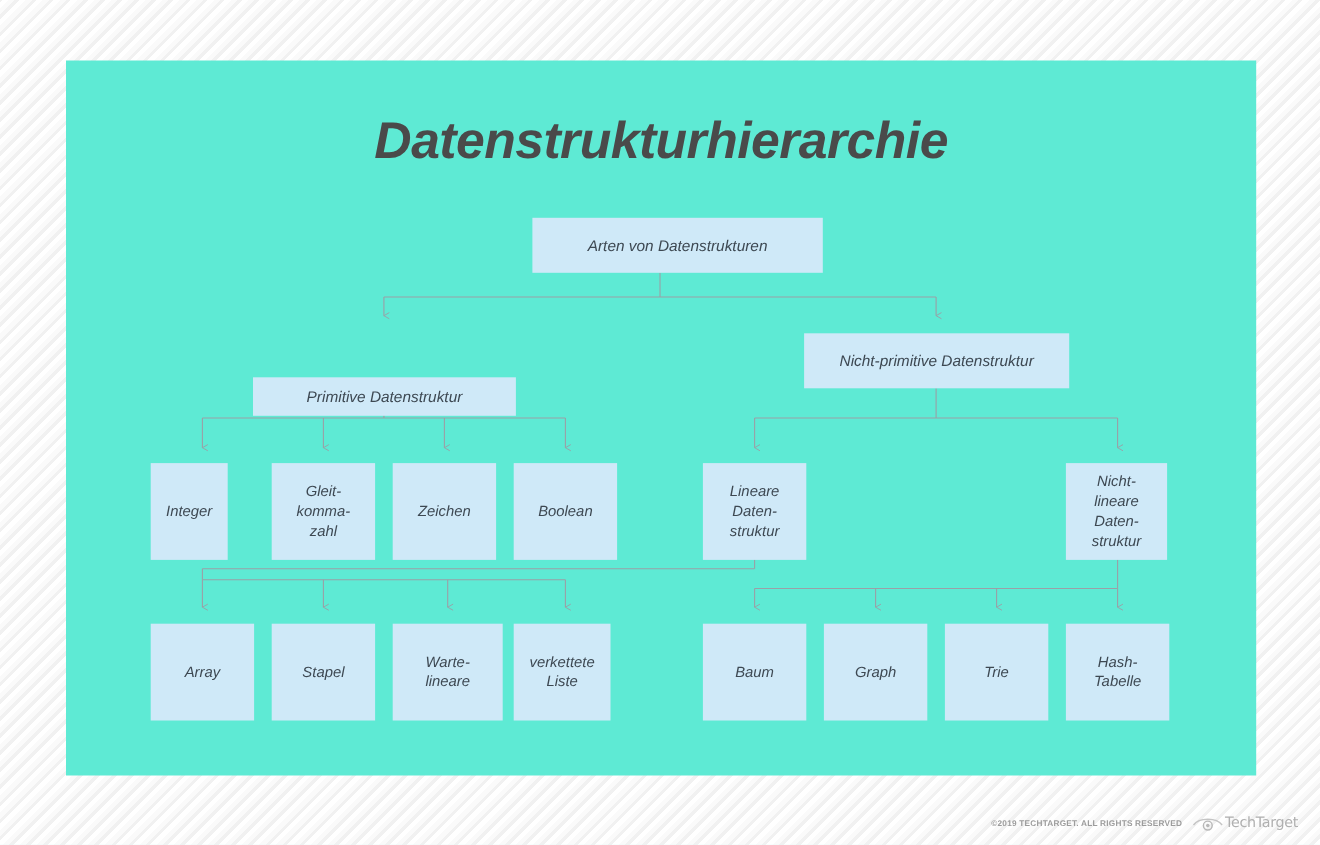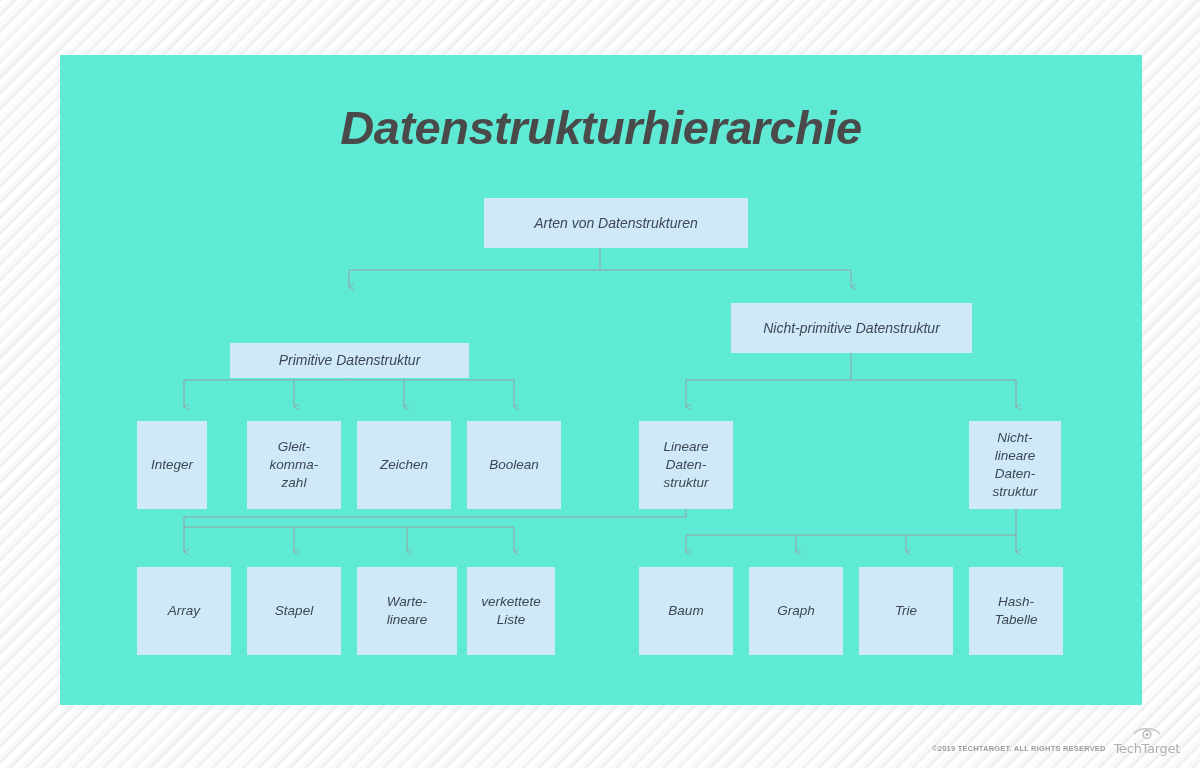--- a/index.html
+++ b/index.html
@@ -92,21 +92,21 @@
   .copyright {
     font-size: 7.5px;
     font-weight: bold;
     color: #9c9c9c;
     letter-spacing: 0.2px;
     padding-bottom: 3px;
     white-space: nowrap;
   }
   .logo {
     display: flex;
-    flex-direction: column;
+    flex-direction: row;
     align-items: center;
     gap: 1px;
   }
   .logo-eye { display: block; }
   .logo-word {
     font-size: 13px;
     color: #b0b0b0;
     letter-spacing: -0.3px;
     font-family: "DejaVu Sans", sans-serif;
   }

